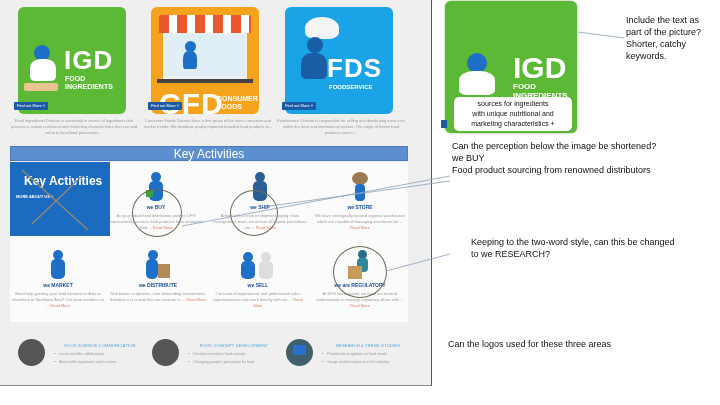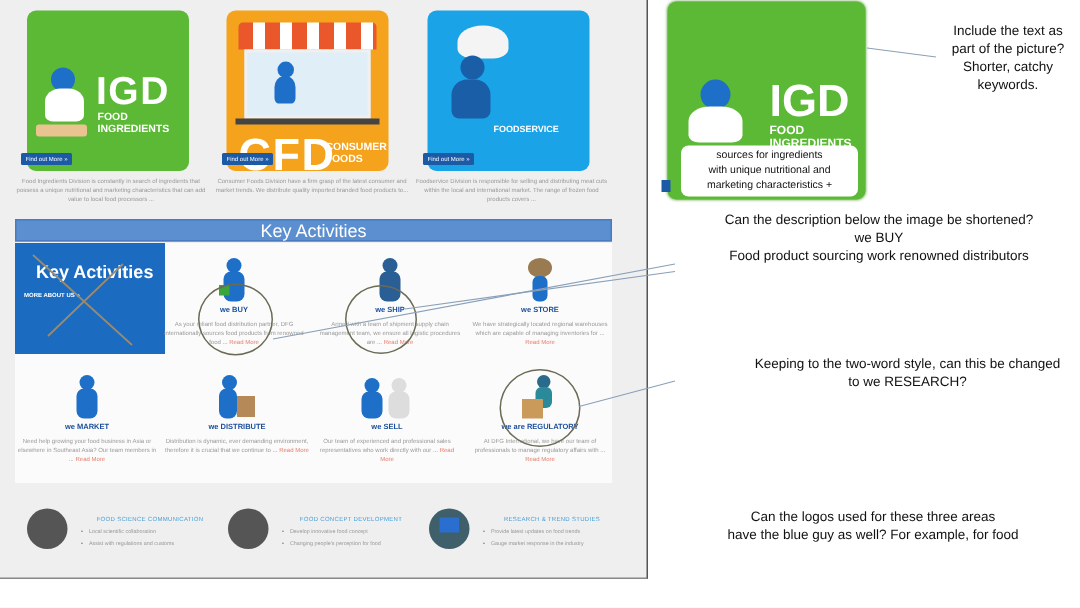--- a/index.html
+++ b/index.html
@@ -51,21 +51,21 @@
     .feat li { font-size: 3.6px; color: #999; line-height: 8px; }
     .feat li::before { content: "•"; color: #777; margin-right: 4px; }
 
     
     #preview { position: absolute; left: 445px; top: 1px; width: 132px; height: 132px; background: #5cb936; border-radius: 6px; box-shadow: 0 0 2px #6aa84f; }
     #preview .abbr { position: absolute; left: 68px; top: 50px; color: #fff; font-weight: bold; font-size: 30px; }
     #preview .sub { position: absolute; left: 68px; top: 81px; color: #fff; font-weight: bold; font-size: 8px; line-height: 9px; }
     #preview .tag { position: absolute; left: 9px; top: 96px; width: 118px; height: 34px; background: #fff; border-radius: 5px; font-size: 7px; line-height: 10px; text-align: center; color: #111; padding-top: 2px; }
     #preview-findout { position: absolute; left: 441px; top: 120px; width: 6px; height: 8px; background: #1d5aa6; }
 
-    .note { position: absolute; font-size: 9px; line-height: 12px; color: #111; text-align: center; }
+    .note { position: absolute; font-size: 9px; line-height: 12px; color: #111; }
     #n1 { left: 626px; top: 14px; width: 92px; }
     #n2 { left: 452px; top: 140px; width: 268px; }
     #n3 { left: 471px; top: 236px; width: 268px; }
     #n4 { left: 448px; top: 338px; width: 268px; }
 
     #lines { position: absolute; left: 0; top: 0; pointer-events: none; }
   </style>
 </head>
 <body>
 
@@ -96,20 +96,21 @@
   </div>
   <div class="findout" style="left:148px;">Find out More »</div>
   <div class="div-desc" style="left:143px;">Consumer Foods Division have a firm grasp of the latest consumer and market trends. We distribute quality imported branded food products to...</div>
 
   <div class="div-card fds">
     <div class="chef-hat"></div>
     <div class="guy" style="left:14px;top:30px;width:30px;height:44px;">
       <div class="head" style="left:8px;top:0;width:16px;height:16px;background:#1a5ea8;"></div>
       <div class="body" style="left:2px;top:16px;width:26px;height:26px;background:#1a5ea8;"></div>
     </div>
+    <span class="abbr" style="left:42px;top:46px;">FDS</span>
     <span class="sub" style="left:44px;top:76px;font-size:6px;">FOODSERVICE</span>
   </div>
   <div class="findout" style="left:282px;">Find out More »</div>
   <div class="div-desc" style="left:276px;">Foodservice Division is responsible for selling and distributing meat cuts within the local and international market. The range of frozen food products covers ...</div>
 
   <div id="ka-header">Key Activities</div>
   <div id="ka-panel"></div>
   <div id="ka-box">
     <span class="t">Key Activities</span>
     <span class="m">MORE ABOUT US »</span>
@@ -229,31 +230,30 @@
 </div>
 <div id="preview-findout"></div>
 
 <div id="n1" class="note">
   <div>Include the text as</div>
     <div>part of the picture?</div>
     <div>Shorter, catchy</div>
     <div>keywords.</div>
 </div>
 <div id="n2" class="note">
-  <div>Can the description below the image be shortened?</div>
+  <div>Can the perception below the image be shortened?</div>
     <div>we BUY</div>
-    <div>Food product sourcing work renowned distributors</div>
+    <div>Food product sourcing from renowned distributors</div>
 </div>
 <div id="n3" class="note">
   <div>Keeping to the two-word style, can this be changed</div>
     <div>to we RESEARCH?</div>
 </div>
 <div id="n4" class="note">
   <div>Can the logos used for these three areas</div>
-    <div>have the blue guy as well? For example, for food</div>
 </div>
 
 <svg id="lines" width="720" height="405">
   <line x1="578" y1="32" x2="624" y2="38" stroke="#8aa0b8" stroke-width="0.8"></line>
   <line x1="182" y1="226" x2="450" y2="176" stroke="#8aa0b8" stroke-width="0.8"></line>
   <line x1="270" y1="206" x2="450" y2="181" stroke="#8aa0b8" stroke-width="0.8"></line>
   <line x1="386" y1="271" x2="450" y2="254" stroke="#8aa0b8" stroke-width="0.8"></line>
 </svg>
 
 </body></html>

